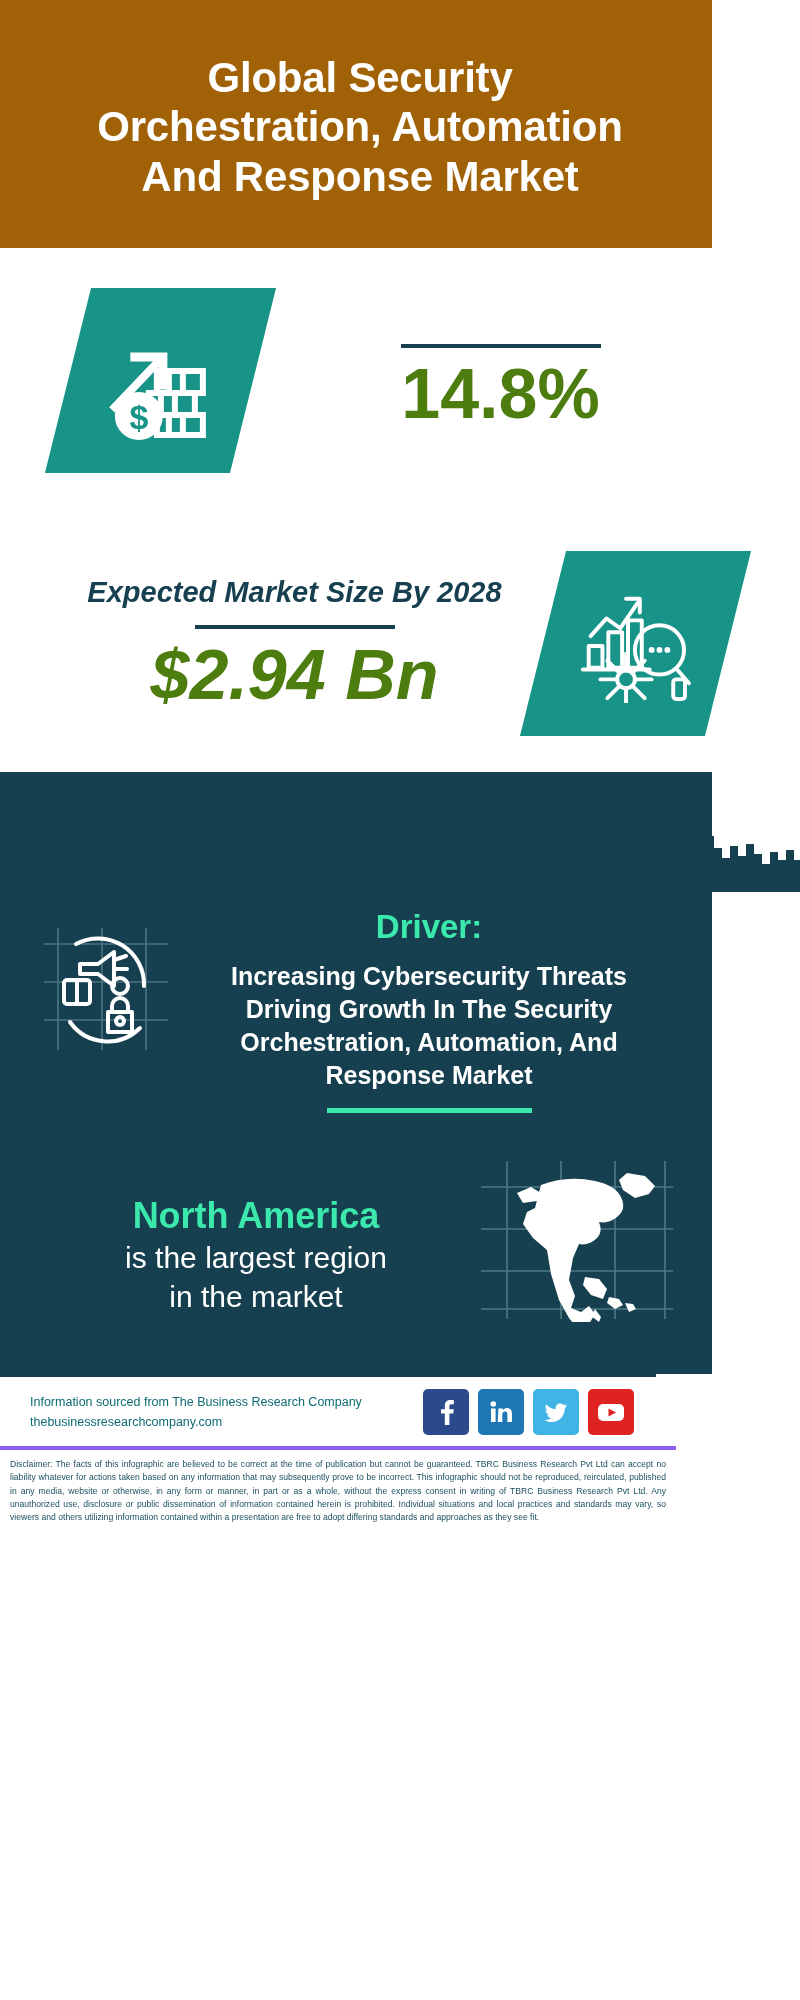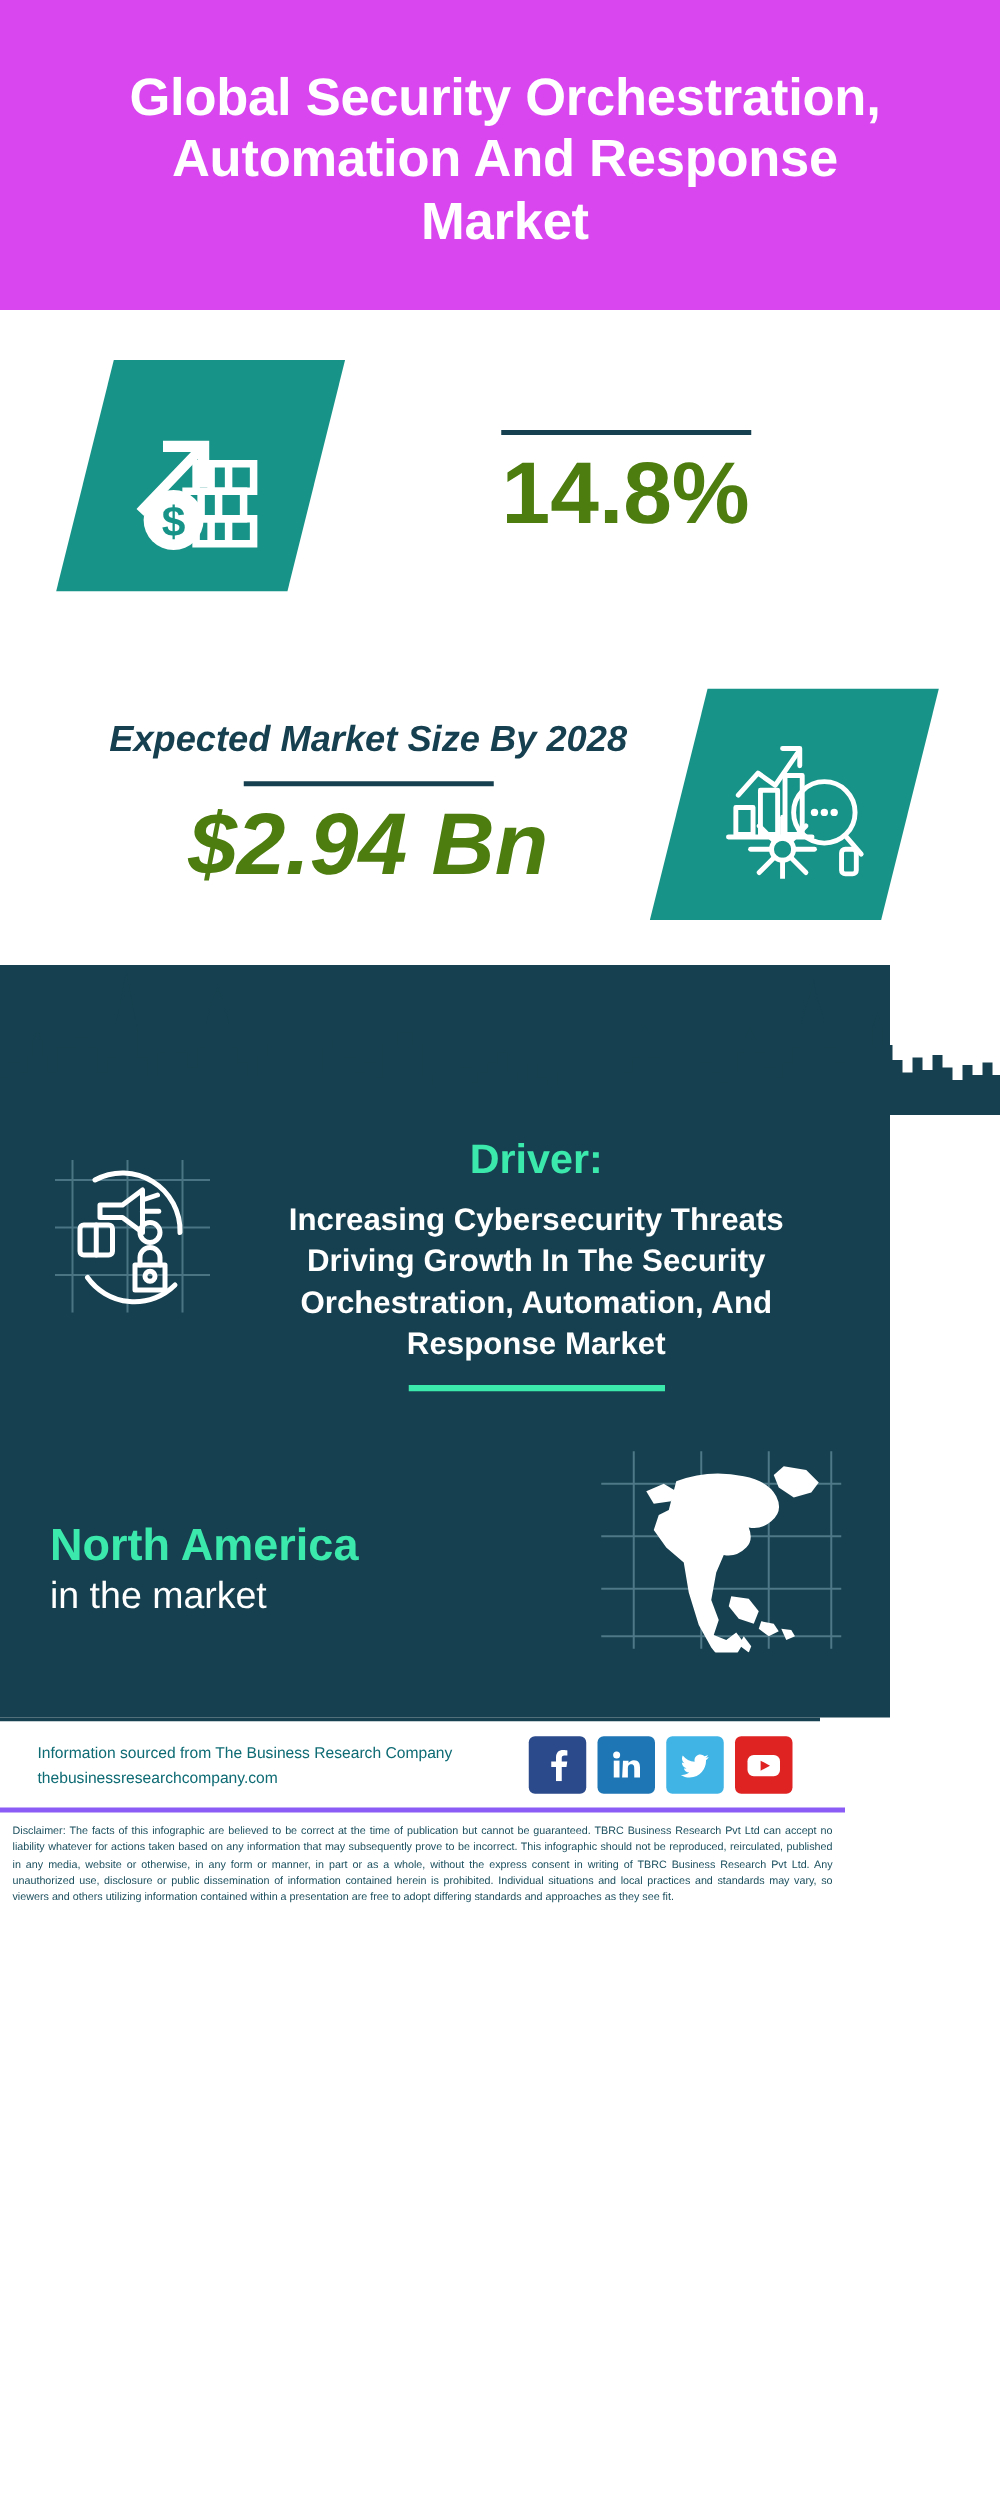--- a/index.html
+++ b/index.html
@@ -7,22 +7,22 @@
   body {
     font-family:"Liberation Sans", sans-serif;
     background:#ffffff;
     position:relative;
     overflow:hidden;
   }
   .page { width:800px; height:2000px; position:relative; background:#fff; }
 
   
   .header {
-    background:#d946ef;
-    width:800px;
+    background:#a16207;
+    width:712px;
     height:248px;
     display:flex;
     align-items:center;
     justify-content:center;
     padding:6px 60px 0 68px;
   }
   .header-title {
     color:#ffffff;
     font-size:42px;
     font-weight:bold;
@@ -112,21 +112,21 @@
   .driver-rule {
     width:205px; height:5px; background:#3ce9ad;
     margin:16px auto 0 auto;
   }
 
   .region-block {
     display:flex;
     align-items:center;
     padding:44px 30px 30px 30px;
   }
-  .region-text { flex:1 1 auto; text-align:left; padding-left:10px;margin-top:32px; }
+  .region-text { flex:1 1 auto; text-align:center; padding-left:10px;margin-top:32px; }
   .region-name { color:#3ce9ad; font-size:36px; font-weight:bold; line-height:1.18; }
   .region-sub  { color:#ffffff; font-size:30px; line-height:1.3; font-weight:400; }
   .region-map-wrap { flex:0 0 auto; width:210px; display:flex; justify-content:center; }
 
   
   .footer {
     width:656px;
     background:#ffffff;
     border-top:3px solid #16404f;
     display:flex;
@@ -266,20 +266,21 @@
       <div class="driver-text">
         <div class="driver-heading">Driver:</div>
         <div class="driver-body">Increasing Cybersecurity Threats Driving Growth In The Security Orchestration, Automation, And Response Market</div>
         <div class="driver-rule"></div>
       </div>
     </div>
 
     <div class="region-block">
       <div class="region-text">
         <div class="region-name">North America</div>
+        <div class="region-sub">is the largest region</div>
         <div class="region-sub">in the market</div>
       </div>
       <div class="region-map-wrap">
         <svg width="200" height="165" viewBox="0 0 200 165">
           <g stroke="#5d8695" stroke-width="1.6" opacity="0.8">
             <line x1="4" y1="30" x2="196" y2="30"></line>
             <line x1="4" y1="72" x2="196" y2="72"></line>
             <line x1="4" y1="114" x2="196" y2="114"></line>
             <line x1="4" y1="152" x2="196" y2="152"></line>
             <line x1="30" y1="4" x2="30" y2="162"></line>

